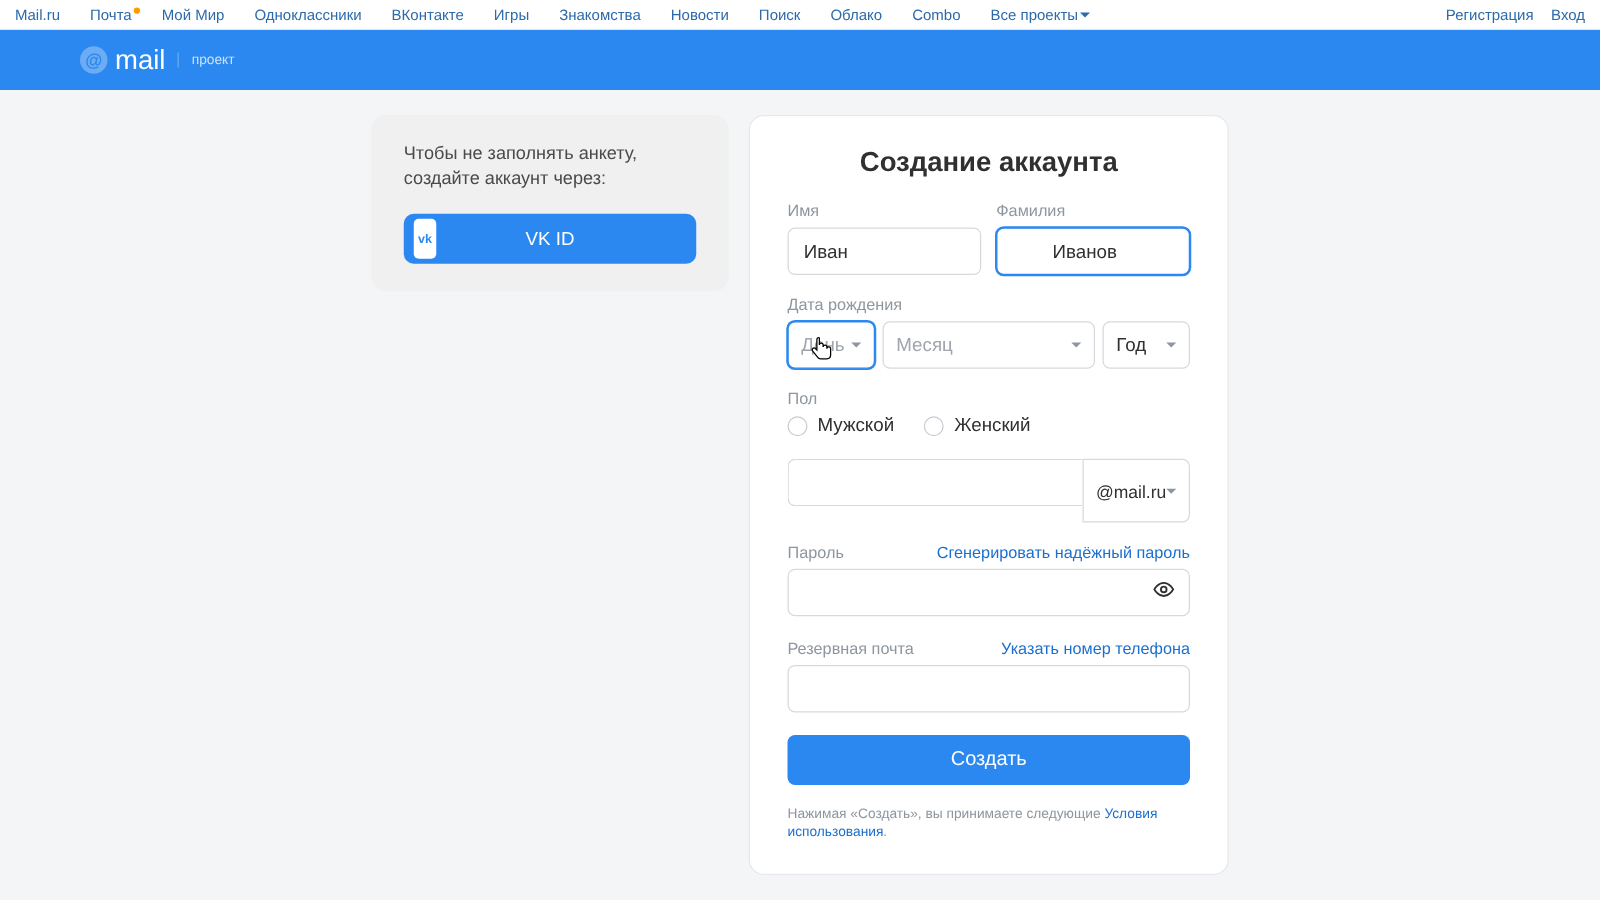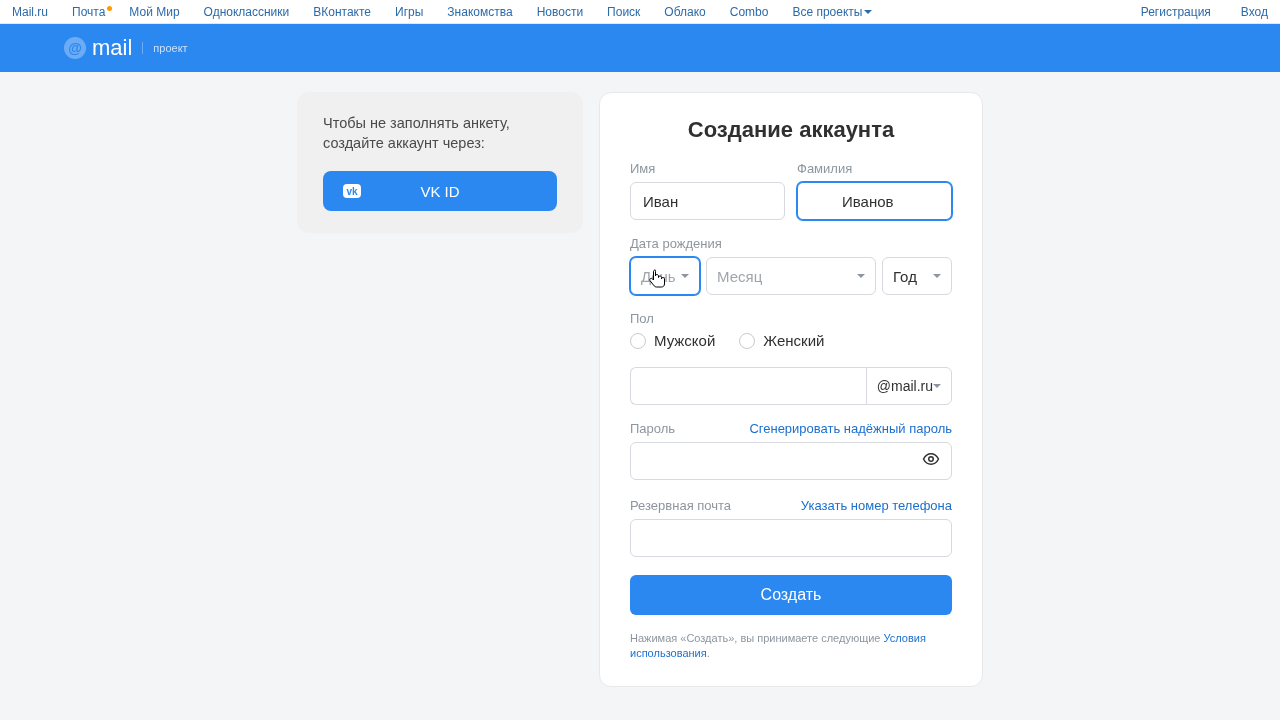--- a/index.html
+++ b/index.html
@@ -1,53 +1,53 @@
 <!DOCTYPE html>
 <html><head>
 <meta charset="utf-8">
 <style>
   * { box-sizing: border-box; margin: 0; padding: 0; font-family: Arial, Helvetica, sans-serif; }
   body { background: #f4f5f6; width: 1280px; height: 720px; overflow: hidden; }
   .topnav { background: #fff; height: 24px; display: flex; align-items: center; padding: 0 12px; font-size: 12px; border-bottom: 1px solid #e6e6e6; }
   .topnav .left { display: flex; gap: 24px; }
-  .topnav .right { margin-left: auto; display: flex; gap: 30px; }
+  .topnav .right { margin-left: auto; display: flex; gap: 14px; }
   .topnav a { color: #2d6aa9; text-decoration: none; cursor: pointer; }
   .topnav .mail-link { position: relative; }
   .topnav .dot { position: absolute; top: 1px; right: -7px; width: 5px; height: 5px; border-radius: 50%; background: #ff9d00; }
   .topnav .caret { display: inline-block; margin-left: 2px; width: 0; height: 0; border-left: 4px solid transparent; border-right: 4px solid transparent; border-top: 4px solid #2d6aa9; vertical-align: middle; }
   .bluebar { background: #2b88f0; height: 48px; display: flex; align-items: center; padding-left: 64px; }
   .logo { display: flex; align-items: center; color: #fff; font-size: 22px; }
   .logo .at { width: 22px; height: 22px; border-radius: 50%; background: rgba(255,255,255,0.3); display: inline-flex; align-items: center; justify-content: center; font-size: 14px; margin-right: 6px; color: #2b88f0; font-weight: bold; }
   .logo .sub { font-size: 11px; color: rgba(255,255,255,0.75); margin-left: 10px; border-left: 1px solid rgba(255,255,255,0.3); padding-left: 10px; }
   .content { display: flex; justify-content: center; gap: 16px; padding-top: 20px; }
   .side-card { width: 286px; background: #f0f0f0; border-radius: 12px; padding: 22px 26px; height: fit-content; }
   .side-card .txt { color: #4a4a4a; font-size: 14.5px; line-height: 1.35; }
   .vk-btn { margin-top: 18px; background: #2b88f0; color: #fff; border: none; border-radius: 8px; width: 100%; height: 40px; font-size: 15px; display: flex; align-items: center; justify-content: center; position: relative; cursor: pointer; }
-  .vk-btn .vk-ic { position: absolute; left: 20px; width: 18px; height: 14px; background: #fff; border-radius: 4px; display: flex; align-items: center; justify-content: center; color: #2b88f0; font-size: 10px; font-weight: bold; }
+  .vk-btn .vk-ic { position: absolute; left: 8px; width: 18px; height: 32px; background: #fff; border-radius: 4px; display: flex; align-items: center; justify-content: center; color: #2b88f0; font-size: 10px; font-weight: bold; }
   .form-card { width: 384px; background: #fff; border: 1px solid #e6e8eb; border-radius: 12px; padding: 24px 30px; }
   .form-title { font-size: 22px; color: #303030; margin-bottom: 18px; text-align: center; }
   .flabel { font-size: 13px; color: #8d969f; margin-bottom: 6px; display: block; }
   .row2 { display: flex; gap: 12px; margin-bottom: 16px; }
   .col { flex: 1; }
   .inp { width: 100%; height: 38px; border: 1px solid #d6d9dd; border-radius: 6px; padding: 0 12px; font-size: 15px; color: #303030; outline: none; }
   .inp.focused { border-color: #2b88f0; box-shadow: 0 0 0 1px #2b88f0; padding-left: 44px; }
   .dob-row { display: flex; gap: 6px; margin-bottom: 16px; }
   .sel { height: 38px; border: 1px solid #d6d9dd; border-radius: 6px; padding: 0 10px; font-size: 15px; color: #a0a5ab; display: flex; align-items: center; justify-content: space-between; cursor: pointer; background: #fff; }
   .sel.focused { border-color: #2b88f0; box-shadow: 0 0 0 1px #2b88f0; }
   .sel-day { width: 70px; }
   .sel-month { flex: 1; }
   .sel-year { width: 70px; }
   .sel-year span:first-child { color: #303030; }
   .caret2 { width: 0; height: 0; border-left: 4px solid transparent; border-right: 4px solid transparent; border-top: 4px solid #8d969f; }
   .gender-row { display: flex; gap: 24px; margin-top: 6px; margin-bottom: 18px; }
   .radio-item { display: flex; align-items: center; gap: 8px; font-size: 15px; color: #303030; cursor: pointer; }
   .radio { width: 16px; height: 16px; border: 1.5px solid #c6cbd1; border-radius: 50%; }
   .acct-row { display: flex; gap: 0; margin-bottom: 16px; }
   .acct-row .inp { border-top-right-radius: 0; border-bottom-right-radius: 0; border-right: none; }
-  .domain-sel { width: 96px; height: 38px; border: 1px solid #d6d9dd; border-radius: 0 6px 6px 0; display: flex; align-items: center; justify-content: space-between; padding: 0 10px; font-size: 14px; color: #303030; cursor: pointer; }
+  .domain-sel { width: 96px; height: 51px; border: 1px solid #d6d9dd; border-radius: 0 6px 6px 0; display: flex; align-items: center; justify-content: space-between; padding: 0 10px; font-size: 14px; color: #303030; cursor: pointer; }
   .label-row { display: flex; justify-content: space-between; align-items: baseline; }
   .link { color: #1b6fcf; font-size: 13px; cursor: pointer; }
   .pwd-wrap { position: relative; margin-bottom: 18px; }
   .eye { position: absolute; right: 12px; top: 50%; transform: translateY(-50%); cursor: pointer; }
   .submit-btn { width: 100%; height: 40px; background: #2b88f0; color: #ffffff; border: none; border-radius: 6px; font-size: 16px; cursor: pointer; margin-top: 18px; margin-bottom: 16px; }
   .terms { font-size: 11px; color: #8d969f; line-height: 1.4; }
   .terms .tlink { color: #1b6fcf; cursor: pointer; }
   .cursor-hand { position: absolute; left: 648px; top: 268px; pointer-events: none; }
 </style>
 </head>

